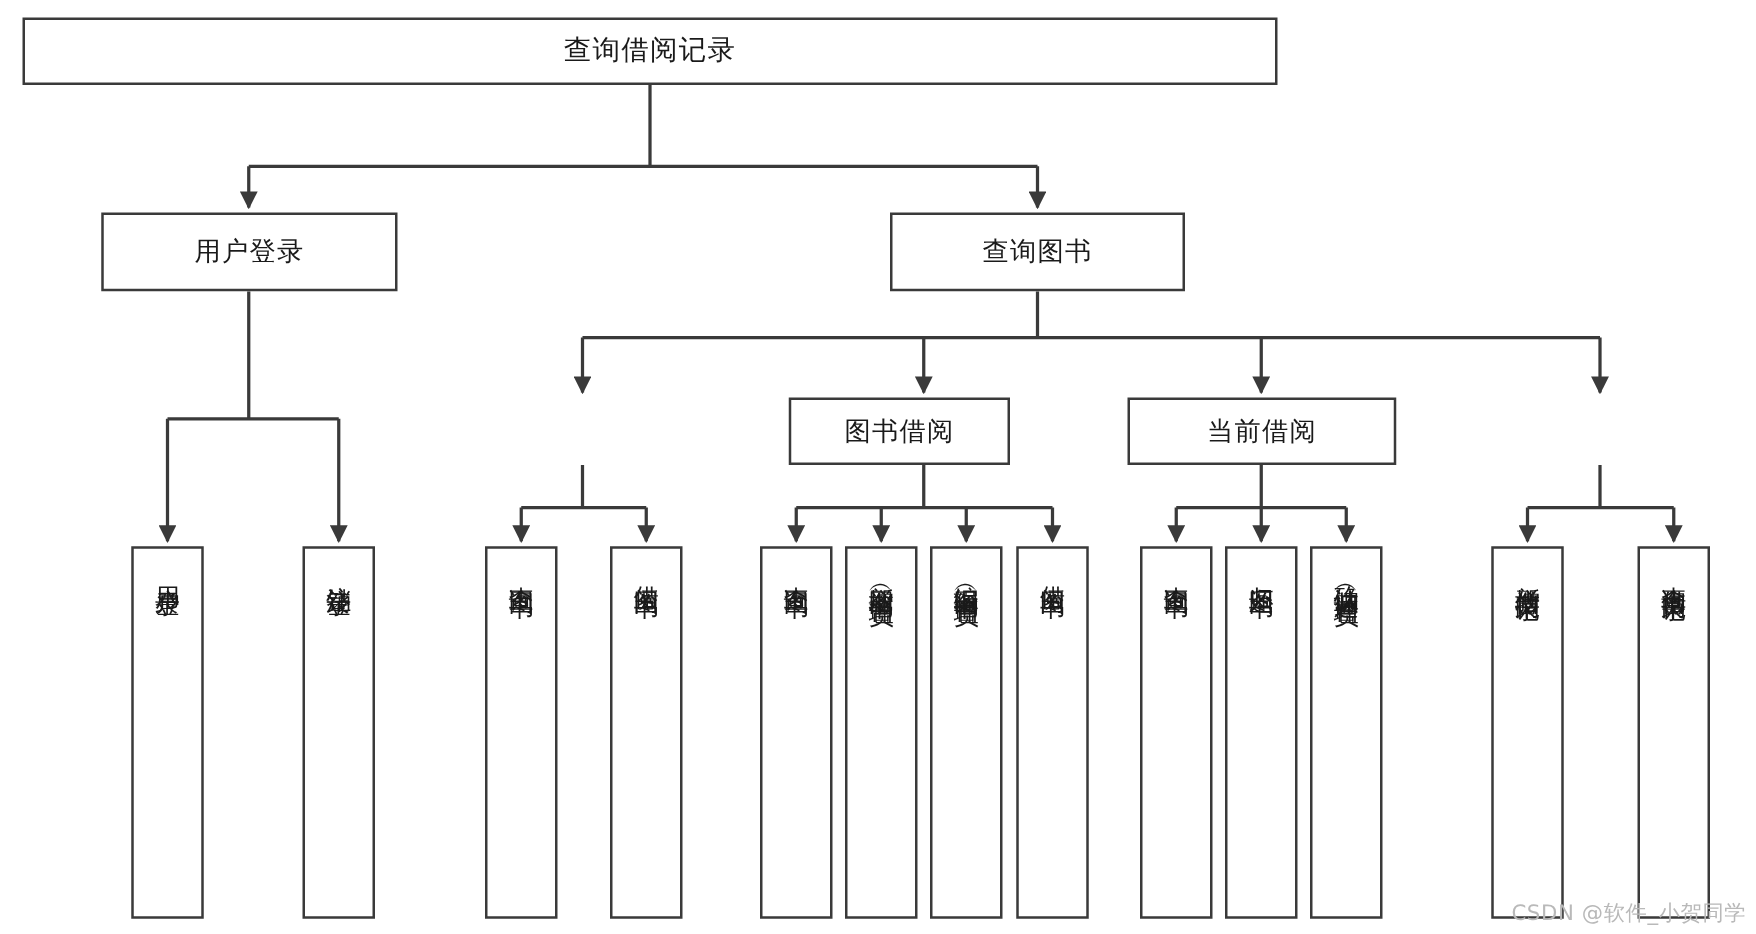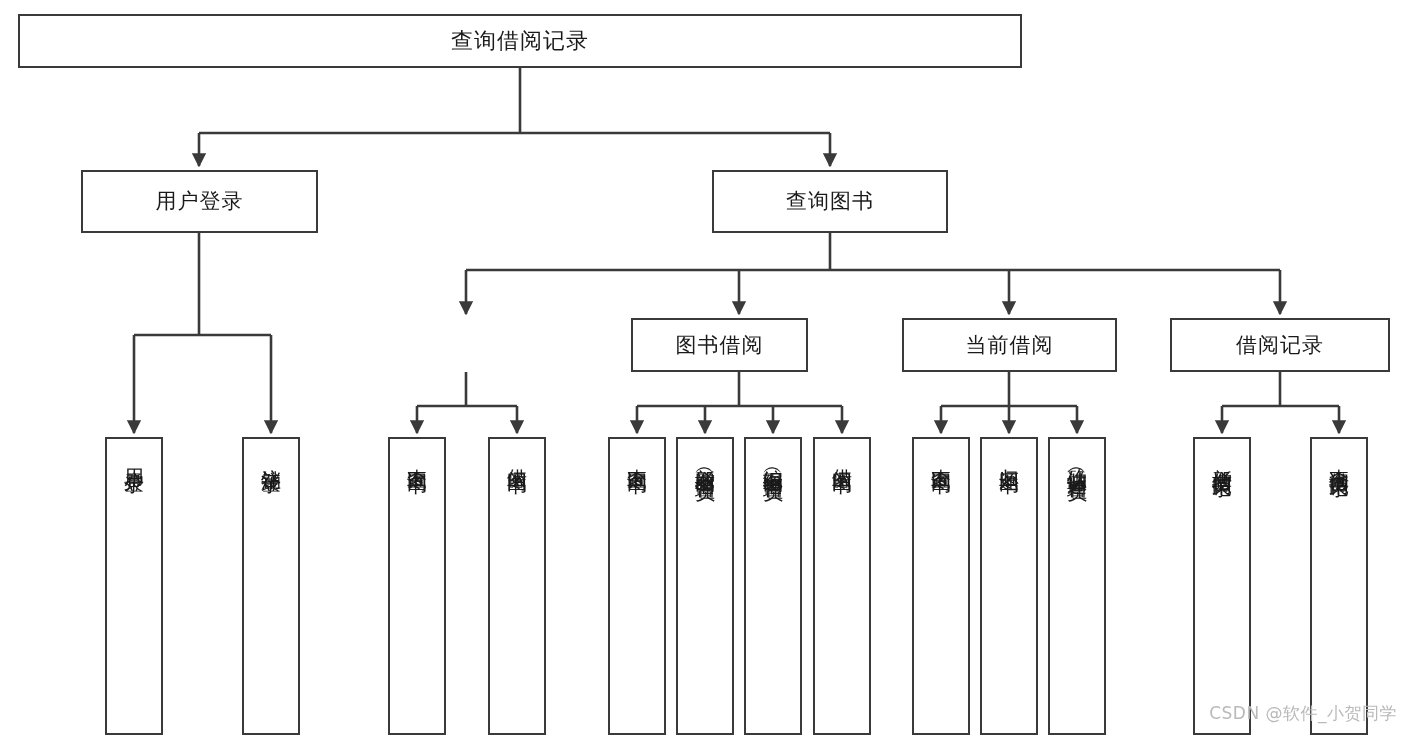--- a/index.html
+++ b/index.html
@@ -58,21 +58,21 @@
     writing-mode: vertical-rl;
     text-orientation: upright;
     font-size: 20px;
     line-height: 1.05;
     letter-spacing: 2px;
     white-space: nowrap;
   }
   #watermark {
     position: absolute;
     right: 8px;
-    bottom: 22px;
+    bottom: 5px;
     font-size: 17px;
     color: #b9b9b9;
     letter-spacing: 0.5px;
     white-space: nowrap;
   }
 </style>
 </head>
 <body>
 
 <div id="diagram-root">
@@ -137,23 +137,20 @@
   <div class="node horizontal" style="left:712px; top:170px; width:236px; height:63px;">
     <span class="node-label">查询图书</span>
   </div>
 
   <div class="node horizontal" style="left:631px; top:318px; width:177px; height:54px;">
     <span class="node-label">图书借阅</span>
   </div>
   <div class="node horizontal" style="left:902px; top:318px; width:215px; height:54px;">
     <span class="node-label">当前借阅</span>
   </div>
-  <div class="node horizontal" style="left:1170px; top:318px; width:220px; height:54px;">
-    <span class="node-label">借阅记录</span>
-  </div>
 
   <div class="node vertical" style="left:105px; top:437px; width:58px; height:298px;">
     <span class="node-label">用户登录</span>
   </div>
   <div class="node vertical" style="left:242px; top:437px; width:58px; height:298px;">
     <span class="node-label">注销登录</span>
   </div>
 
   <div class="node vertical" style="left:388px; top:437px; width:58px; height:298px;">
     <span class="node-label">查询图书</span>

